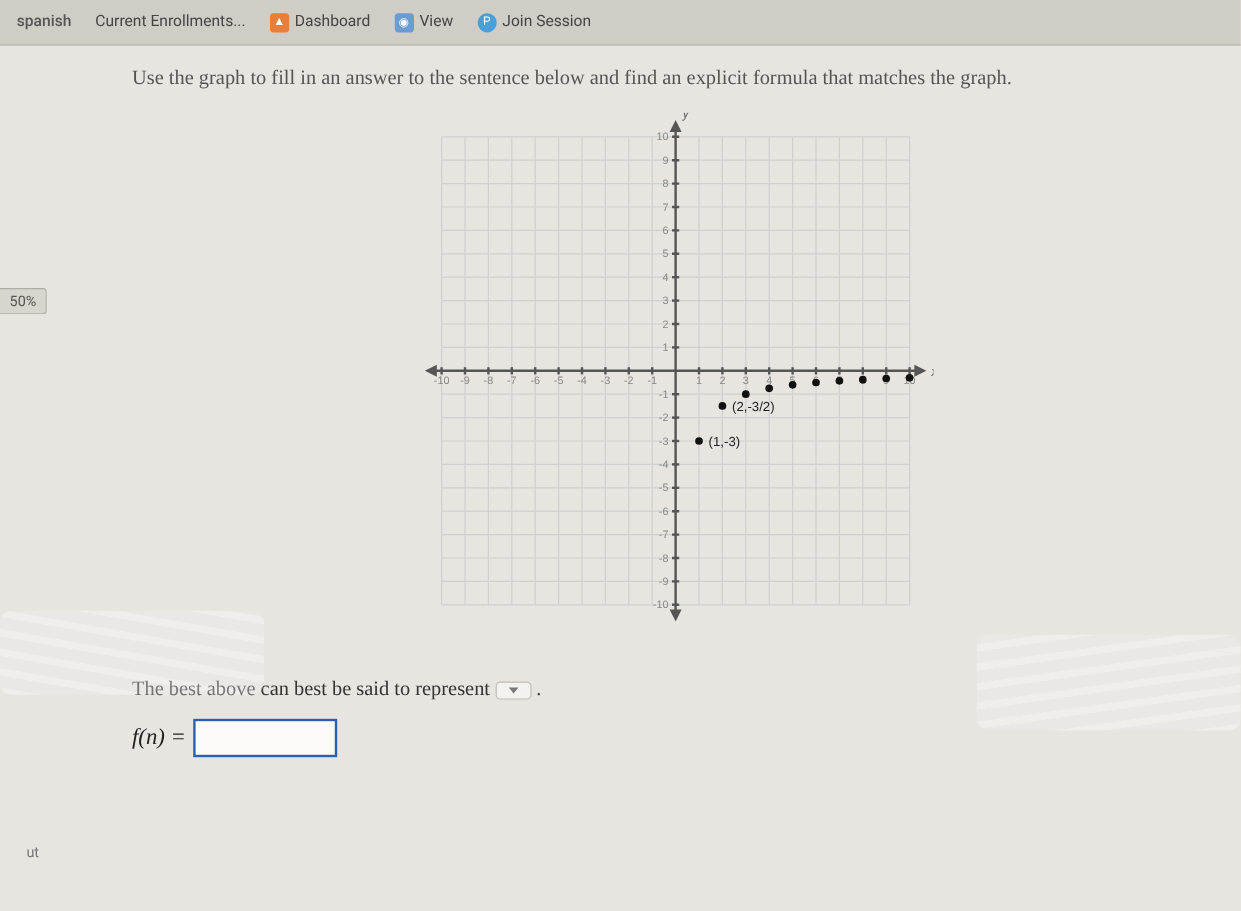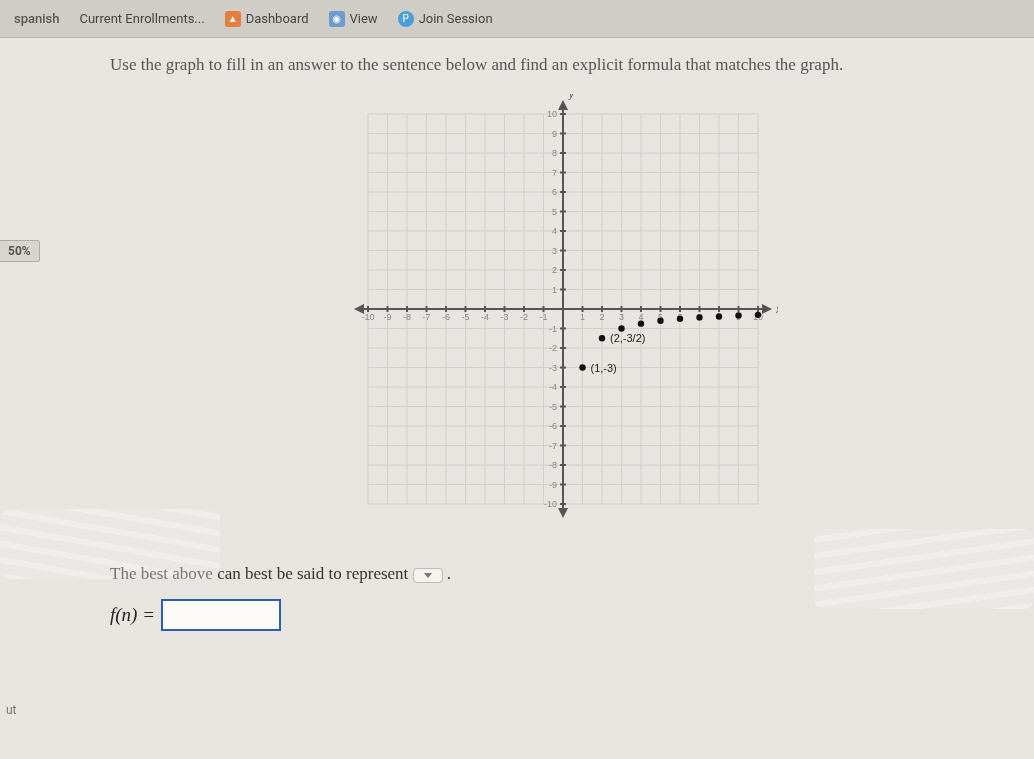--- a/index.html
+++ b/index.html
@@ -53,21 +53,20 @@
   .sidebar-badge {
     position: absolute;
     left: 0; top: 240px;
     background: #d8d4ce;
     border: 1px solid #b0aca6;
     border-left: none;
     padding: 3px 8px;
     font-size: 12px;
     color: #555;
     border-radius: 0 3px 3px 0;
-    font-weight: bold;
   }
   .chart-wrap {
     display: flex;
     justify-content: center;
     margin-bottom: 30px;
   }
   .chart {
     position: relative;
     width: 430px;
     height: 430px;
@@ -125,21 +124,21 @@
     height: 32px;
     border: 2px solid #2b5fb0;
     background: #fcfbf8;
     font-size: 16px;
     padding: 2px 6px;
     font-family: Arial, sans-serif;
     font-style: normal;
   }
   .out-label {
     position: absolute;
-    left: 0;
+    left: 16px;
     bottom: 40px;
     font-size: 12px;
     color: #777;
     padding: 2px 6px;
   }
   .glare {
     position: absolute;
     pointer-events: none;
     opacity: 0.35;
   }

